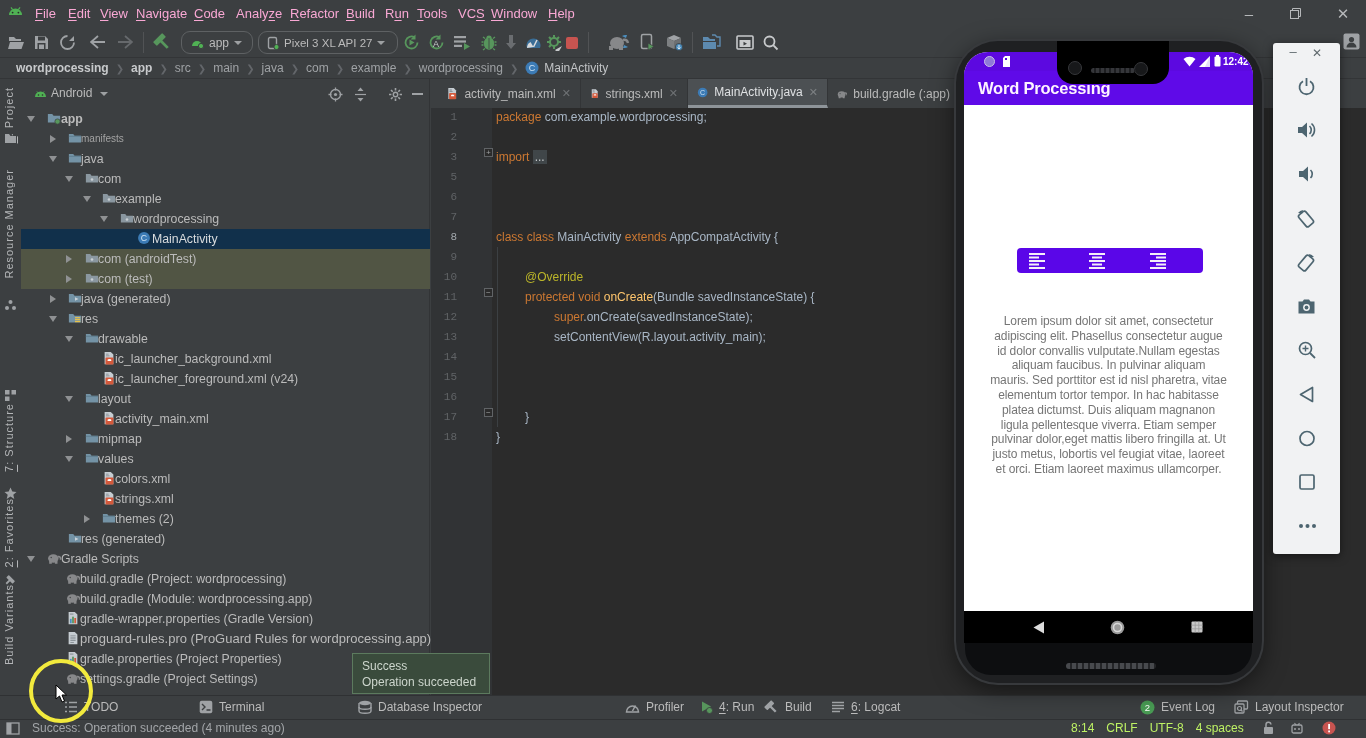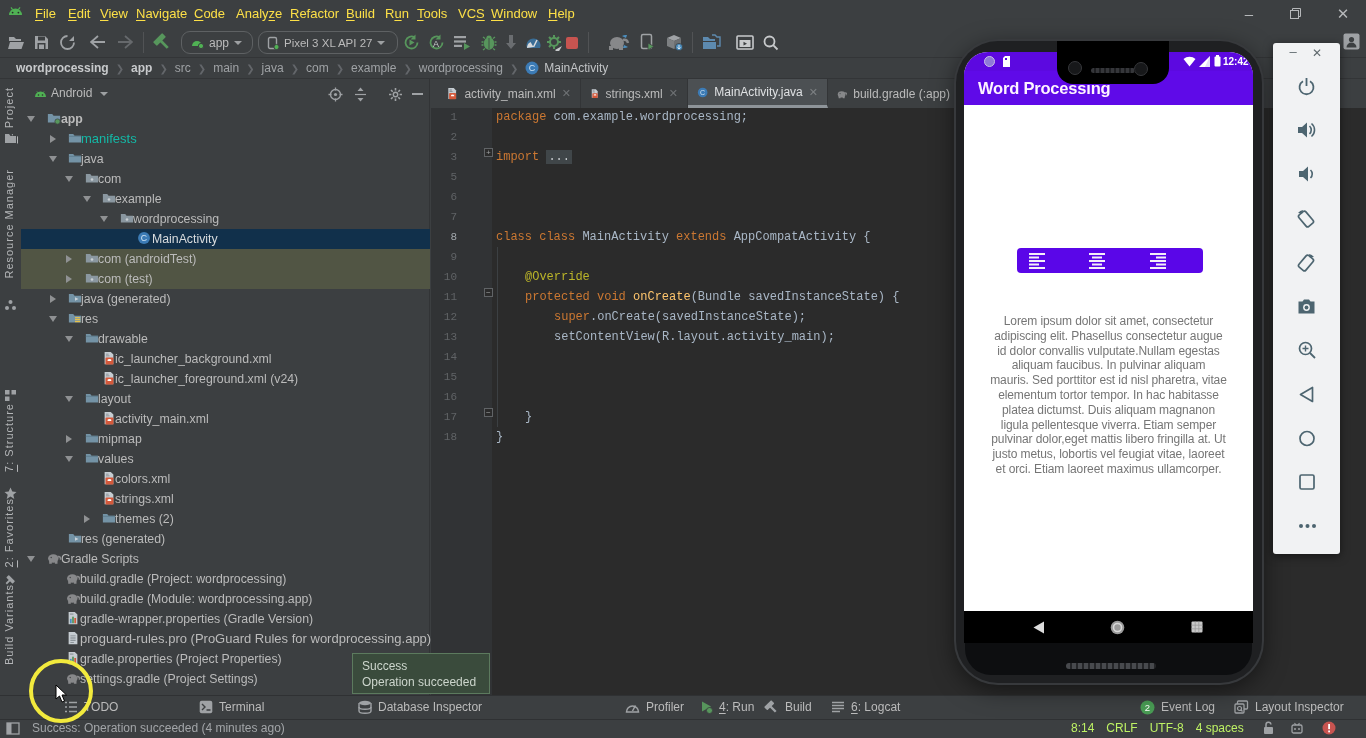--- a/index.html
+++ b/index.html
@@ -1,21 +1,21 @@
 <!DOCTYPE html>
 <html><head><meta charset="utf-8">
 <style>
   html,body{margin:0;padding:0;}
   #stage{position:relative;width:1366px;height:738px;background:#3c3f41;overflow:hidden;
     font-family:"Liberation Sans",sans-serif;-webkit-font-smoothing:antialiased;}
   .abs{position:absolute;}
   u{text-underline-offset:2px;}
   
   #menubar{left:0;top:0;width:1366px;height:28px;background:#3c3f41;}
-  .menu{position:absolute;top:0;height:28px;line-height:28px;font-size:13px;color:#fde047;}
+  .menu{position:absolute;top:0;height:28px;line-height:28px;font-size:13px;color:#f9a8d4;}
   #titletxt{position:absolute;left:601px;top:0;height:28px;line-height:28px;font-size:13px;color:#747678;}
   .winbtn{position:absolute;top:0;width:46px;height:28px;color:#b6b8ba;text-align:center;line-height:28px;font-size:14px;}
   #toolbar{left:0;top:28px;width:1366px;height:29px;background:#3c3f41;border-bottom:1px solid #333537;}
   .combo{position:absolute;top:31px;height:21px;border:1px solid #5e6163;border-radius:9px;
      display:flex;align-items:center;font-size:12px;color:#bbbbbb;padding:0 8px;gap:5px;}
   .caret{width:0;height:0;border-left:4px solid transparent;border-right:4px solid transparent;border-top:4px solid #9da0a2;display:inline-block;}
   #crumbs{left:0;top:58px;width:1366px;height:21px;background:#3c3f41;border-bottom:1px solid #333537;
      display:flex;align-items:center;font-size:12px;color:#9fa2a5;padding-left:16px;box-sizing:border-box;}
   .sep{color:#63666a;margin:0 7px;font-size:10px;}
   
@@ -28,21 +28,21 @@
   .arr{position:absolute;width:0;height:0;}
   .arr.r{border-top:4px solid transparent;border-bottom:4px solid transparent;border-left:6px solid #8f9193;}
   .arr.d{border-left:4.5px solid transparent;border-right:4.5px solid transparent;border-top:6px solid #8f9193;}
   .tlabel{position:absolute;top:0;height:20px;line-height:20px;white-space:pre;}
   
   #tabbar{left:431px;top:79px;width:935px;height:29px;background:#3c3f41;}
   .tab{position:absolute;top:0;height:29px;display:flex;align-items:center;font-size:12px;color:#bbbbbb;gap:6px;padding:0 9px;box-sizing:border-box;border-right:1px solid #333537;}
   #editor{left:431px;top:108px;width:935px;height:587px;background:#2b2b2b;}
   #gutter{position:absolute;left:0;top:0;width:61px;height:587px;background:#313335;}
   .lnum{position:absolute;width:26px;text-align:right;font-family:"Liberation Mono",monospace;font-size:11px;color:#606366;line-height:20px;}
-  .cline{position:absolute;left:65px;font-family:Liberation Mono, monospace;font-size:12px;line-height:20px;white-space:pre;color:#a9b7c6;}
+  .cline{position:absolute;left:65px;font-family:Liberation Sans, sans-serif;font-size:12px;line-height:20px;white-space:pre;color:#a9b7c6;}
   .kw{color:#cc7832;}
   .ann{color:#bbb529;}
   .fn{color:#ffc66d;}
   .fold{position:absolute;width:9px;height:9px;border:1px solid #606366;background:#2b2b2b;color:#9da0a2;font:8px "Liberation Mono",monospace;line-height:8px;text-align:center;box-sizing:border-box;}
   
   #btools{left:0;top:695px;width:1366px;height:24px;background:#3c3f41;border-top:1px solid #2f3133;display:block;font-size:12px;color:#bbbbbb;}
   .bitem{position:absolute;top:695px;height:24px;display:flex;align-items:center;gap:6px;font-size:12px;color:#bbbbbb;white-space:nowrap;}
   #statusbar{left:0;top:719px;width:1366px;height:19px;background:#3c3f41;border-top:1px solid #2f3133;font-size:12px;color:#a2a5a8;}
   
   #phone{left:956px;top:41px;width:306px;height:642px;background:#1f2022;border-radius:42px;
@@ -368,21 +368,21 @@
   <div id="ptree2">
   <div class="abs arr d" style="left:27px;top:116px"></div>
   <svg class="abs" style="left:47px;top:111px" width="14" height="14" viewBox="0 0 16 16">
         <use href="#i-mod"></use>
       </svg>
   <div class="abs tlabel" style="left:61px;top:109px;color:#bbbbbb;font-weight:bold;font-size:12.3px">app</div>
   <div class="abs arr r" style="left:50px;top:135px"></div>
   <svg class="abs" style="left:68px;top:131px" width="14" height="14" viewBox="0 0 16 16">
         <use href="#i-fold"></use>
       </svg>
-  <div class="abs tlabel" style="left:81px;top:129px;color:#14b8a6;font-size:13px">manifests</div>
+  <div class="abs tlabel" style="left:81px;top:129px;color:#a3a3a3;font-size:10px">manifests</div>
   <div class="abs arr d" style="left:49px;top:156px"></div>
   <svg class="abs" style="left:68px;top:151px" width="14" height="14" viewBox="0 0 16 16">
         <use href="#i-fold"></use>
       </svg>
   <div class="abs tlabel" style="left:81px;top:149px;color:#bbbbbb;font-size:12.3px">java</div>
   <div class="abs arr d" style="left:65px;top:176px"></div>
   <svg class="abs" style="left:85px;top:171px" width="14" height="14" viewBox="0 0 16 16">
         <use href="#i-pkg"></use>
       </svg>
   <div class="abs tlabel" style="left:98px;top:169px;color:#bbbbbb;font-size:12.3px">com</div>

